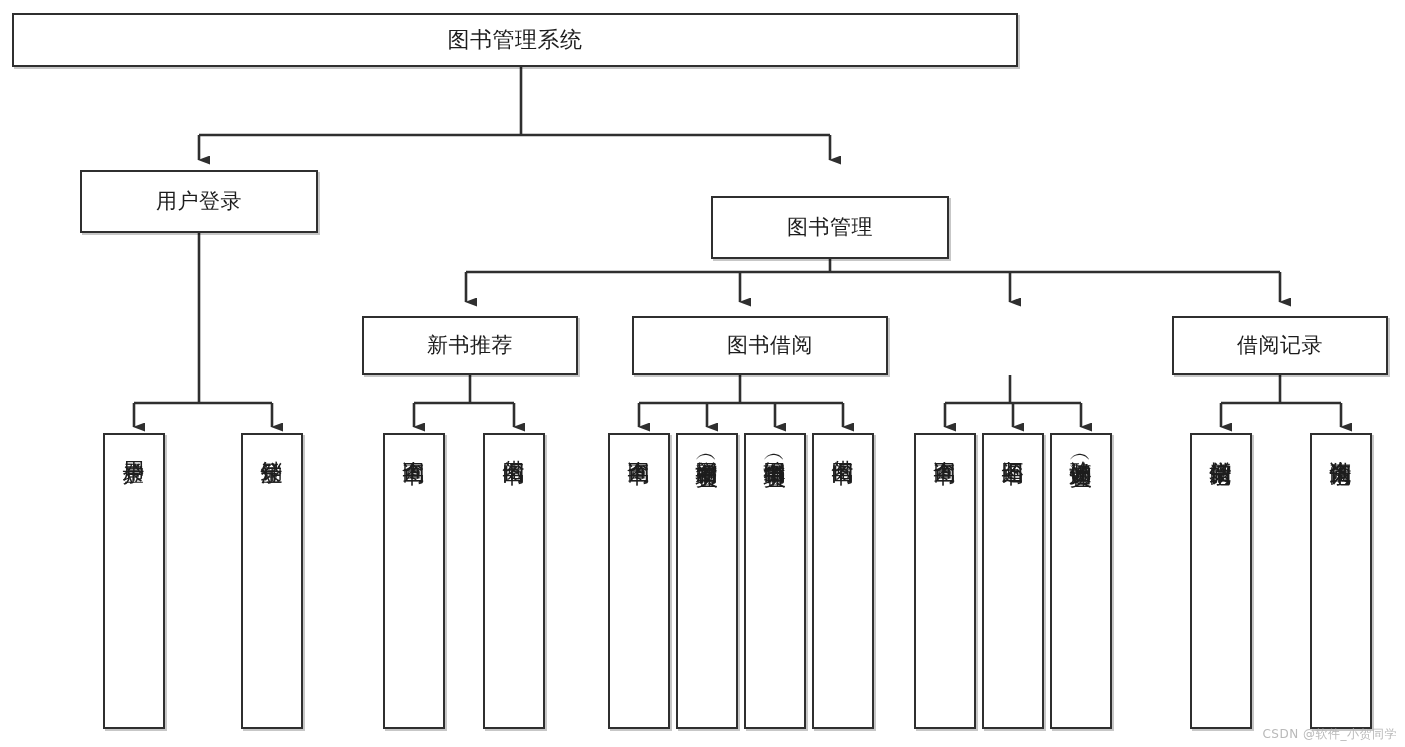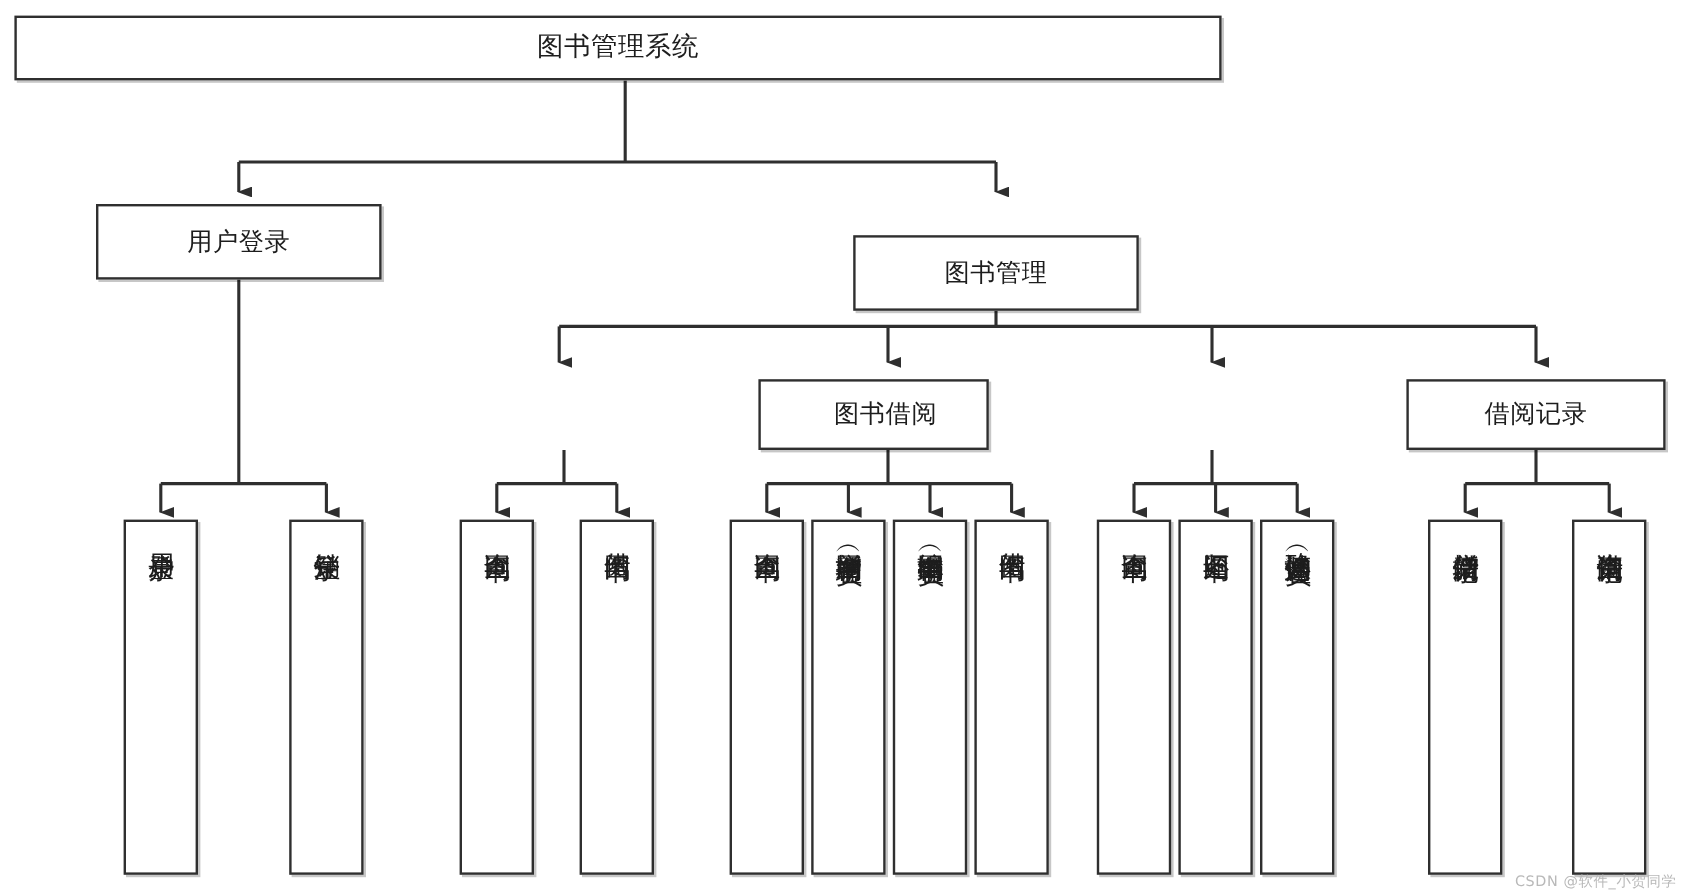--- a/index.html
+++ b/index.html
@@ -129,22 +129,25 @@
   </div>
 
   <div class="node horiz" style="left:80px; top:170px; width:238px; height:63px;">
     <span>用户登录</span>
   </div>
 
   <div class="node horiz" style="left:711px; top:170px; width:238px; height:63px;margin-top:26px;">
     <span>图书管理</span>
   </div>
 
-
-  <div class="node horiz" style="left:632px; top:316px; width:192px; height:59px;padding-left:20px;">
+  <div class="node horiz" style="left:362px; top:316px; width:216px; height:59px;">
+    <span>新书推荐</span>
+  </div>
+
+  <div class="node horiz" style="left:632px; top:316px; width:256px; height:59px;padding-left:20px;">
     <span>图书借阅</span>
   </div>
 
 
   <div class="node horiz" style="left:1172px; top:316px; width:216px; height:59px;">
     <span>借阅记录</span>
   </div>
 
   <div class="node vert" style="left:103px; top:433px; width:62px; height:296px;">
     <span class="vtext">用户登录</span>

